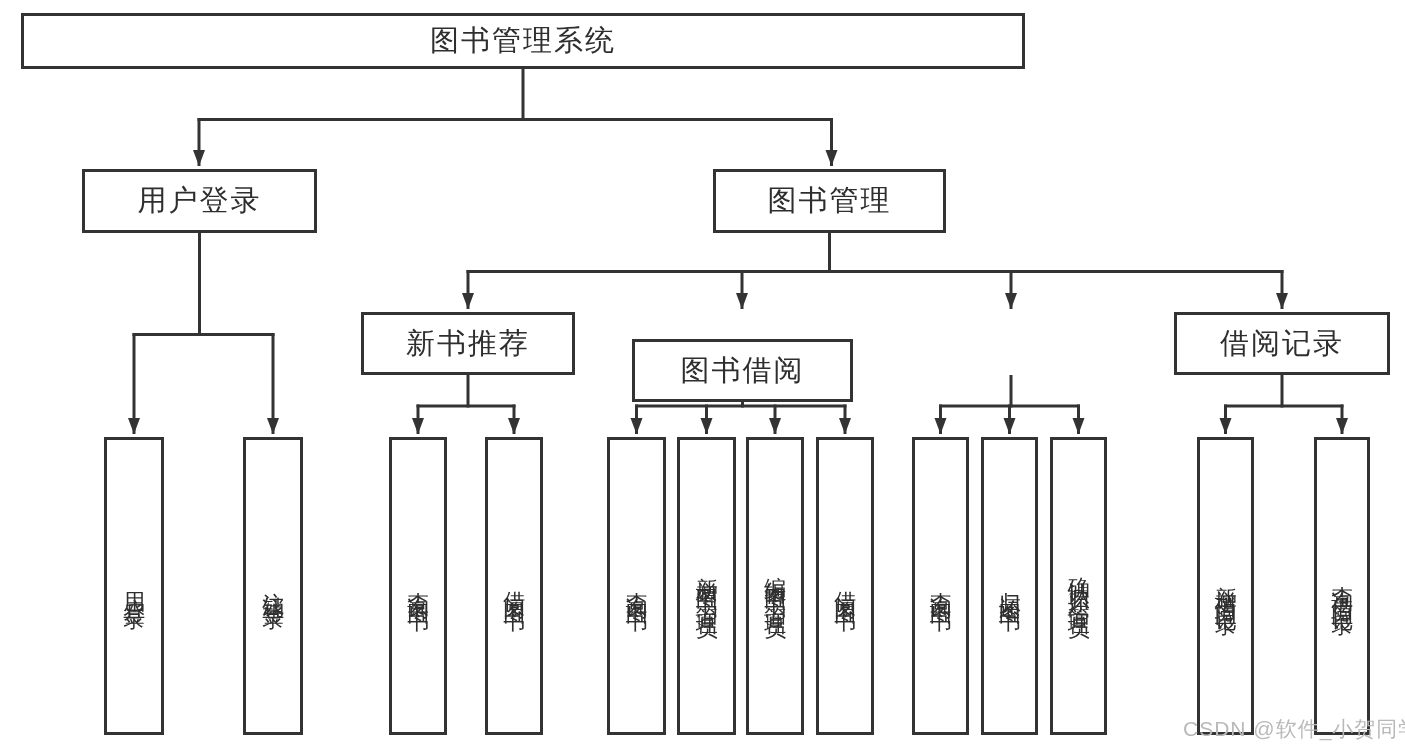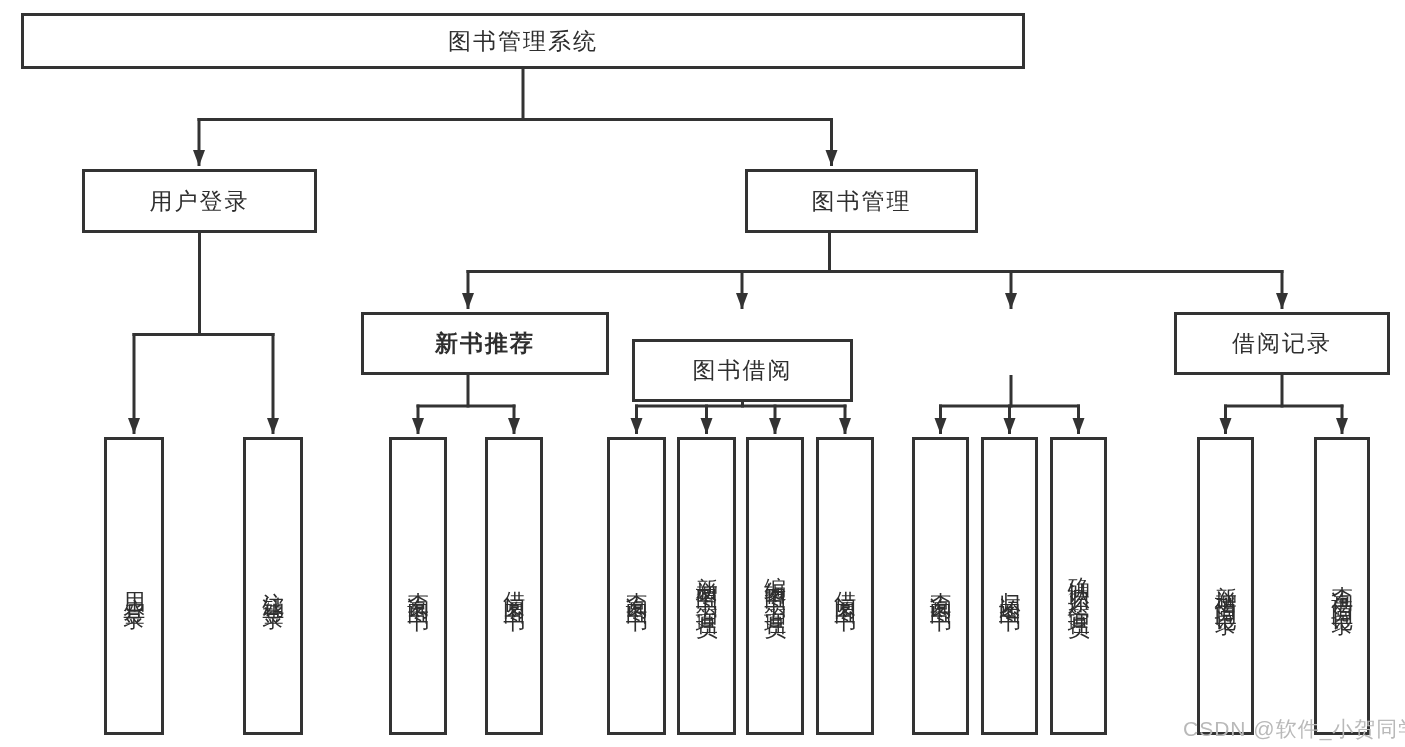--- a/index.html
+++ b/index.html
@@ -25,21 +25,21 @@
     position:absolute;
     box-sizing:border-box;
     border:3px solid var(--border);
     background:#fff;
     display:flex;
     align-items:center;
     justify-content:center;
     color:var(--text);
   }
   .h-label{
-    font-size:23px;
+    font-size:29px;
     letter-spacing:2px;
     white-space:nowrap;
   }
   .v-label{
     writing-mode:vertical-rl;
     font-size:22px;
     letter-spacing:6px;
     line-height:1.2;
     white-space:nowrap;
   }
@@ -108,25 +108,25 @@
     </g>
   </svg>
 
   <div class="node" style="left:21px;top:13px;width:1004px;height:56px;">
     <span class="h-label">图书管理系统</span>
   </div>
 
   <div class="node" style="left:82px;top:169px;width:235px;height:64px;">
     <span class="h-label">用户登录</span>
   </div>
-  <div class="node" style="left:713px;top:169px;width:233px;height:64px;margin-left:32px;">
+  <div class="node" style="left:713px;top:169px;width:233px;height:64px;">
     <span class="h-label">图书管理</span>
   </div>
 
-  <div class="node" style="left:361px;top:312px;width:248px;height:63px;font-weight:bold;">
+  <div class="node" style="left:361px;top:312px;width:214px;height:63px;">
     <span class="h-label">新书推荐</span>
   </div>
   <div class="node" style="left:632px;top:312px;width:221px;height:63px;margin-top:27px;">
     <span class="h-label">图书借阅</span>
   </div>
   <div class="node" style="left:1174px;top:312px;width:216px;height:63px;">
     <span class="h-label">借阅记录</span>
   </div>
 
   <div class="node" style="left:104px;top:437px;width:60px;height:298px;">

